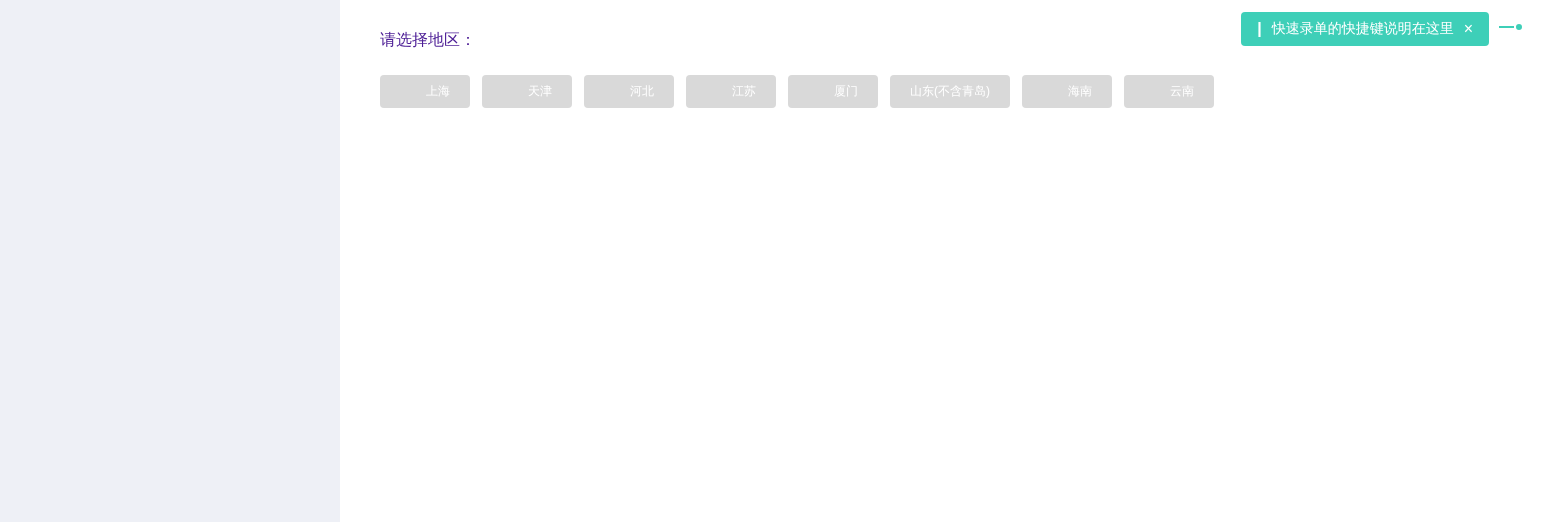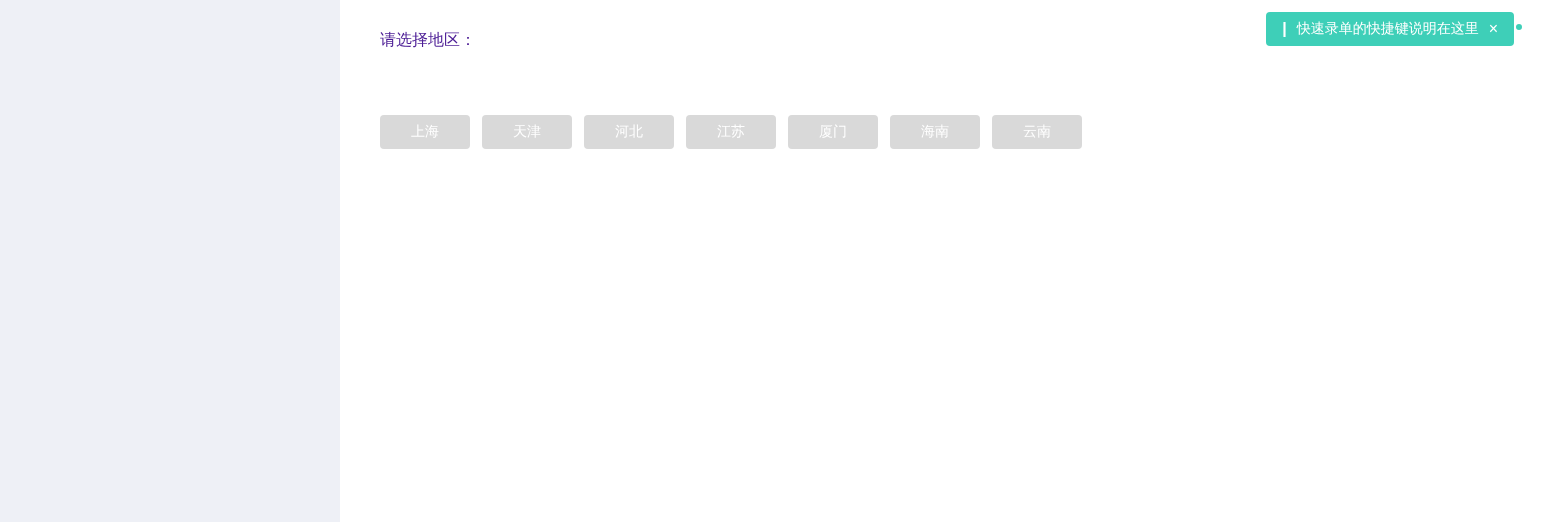--- a/index.html
+++ b/index.html
@@ -48,33 +48,32 @@
       flex-wrap: wrap;
       gap: 12px;
     }
 
     .region-btn {
       padding: 8px 20px;
       background: #d9d9d9;
       border: none;
       border-radius: 4px;
       color: #fff;
-      font-size: 14px;
+      font-size: 12px;
       cursor: pointer;
       min-width: 90px;
-      text-align: center;
+      text-align: right;
       white-space: nowrap;
-      margin-top: 40px;
     }
 
     
     .tooltip-banner {
       position: absolute;
       top: 12px;
-      right: 48px;
+      right: 73px;
       background: #3ecfb8;
       color: #fff;
       padding: 8px 16px;
       border-radius: 4px;
       font-size: 14px;
       display: flex;
       align-items: center;
       gap: 10px;
       white-space: nowrap;
     }
@@ -120,20 +119,21 @@
 <div class="main-content">
   <div class="page-title">请选择地区：</div>
 
   <div class="region-buttons">
 
   <button class="region-btn">上海</button>
       <button class="region-btn">天津</button>
       <button class="region-btn">河北</button>
       <button class="region-btn">江苏</button>
       <button class="region-btn">厦门</button>
+      <button class="region-btn">山东(不含青岛)</button>
       <button class="region-btn">海南</button>
       <button class="region-btn">云南</button>
     </div>
 </div>
 
 <div class="tooltip-banner">
   <span>快速录单的快捷键说明在这里</span>
   <span class="tooltip-close">×</span>
 </div>
 

